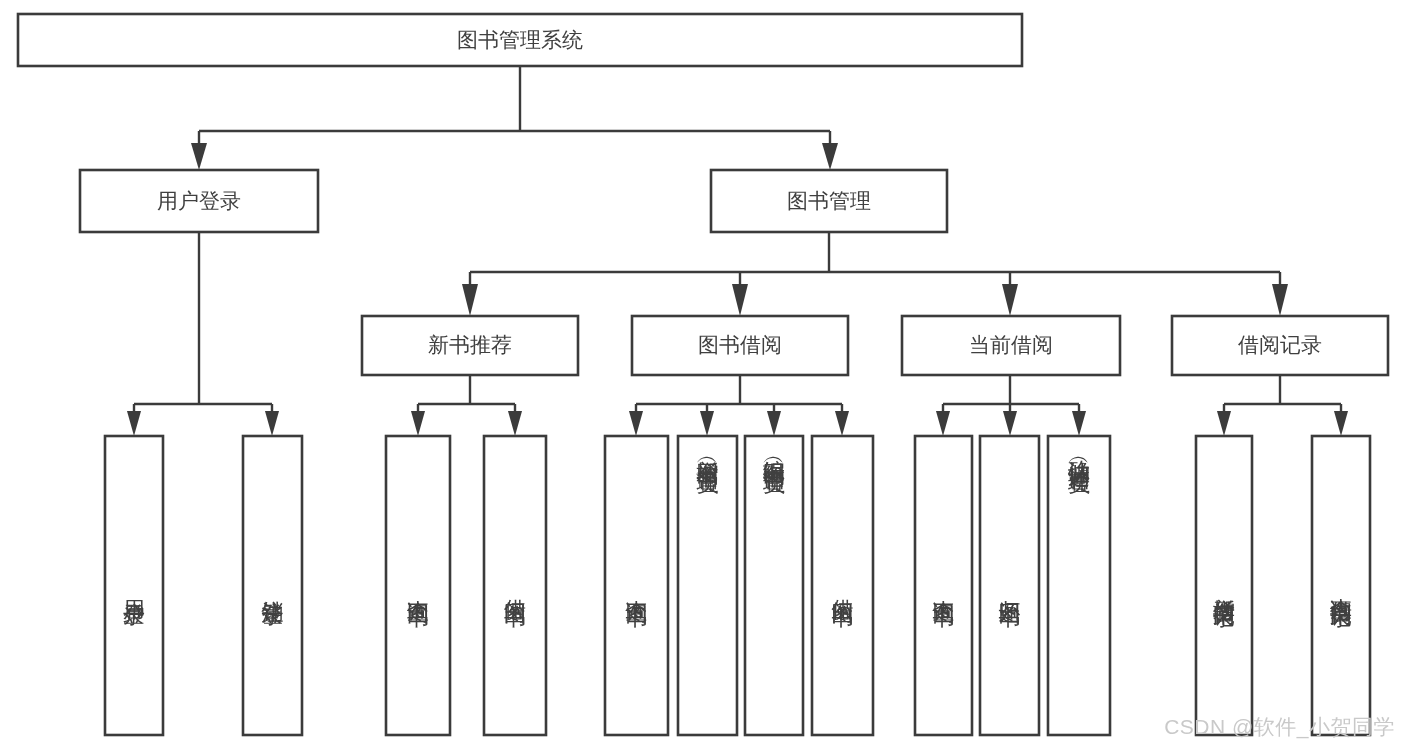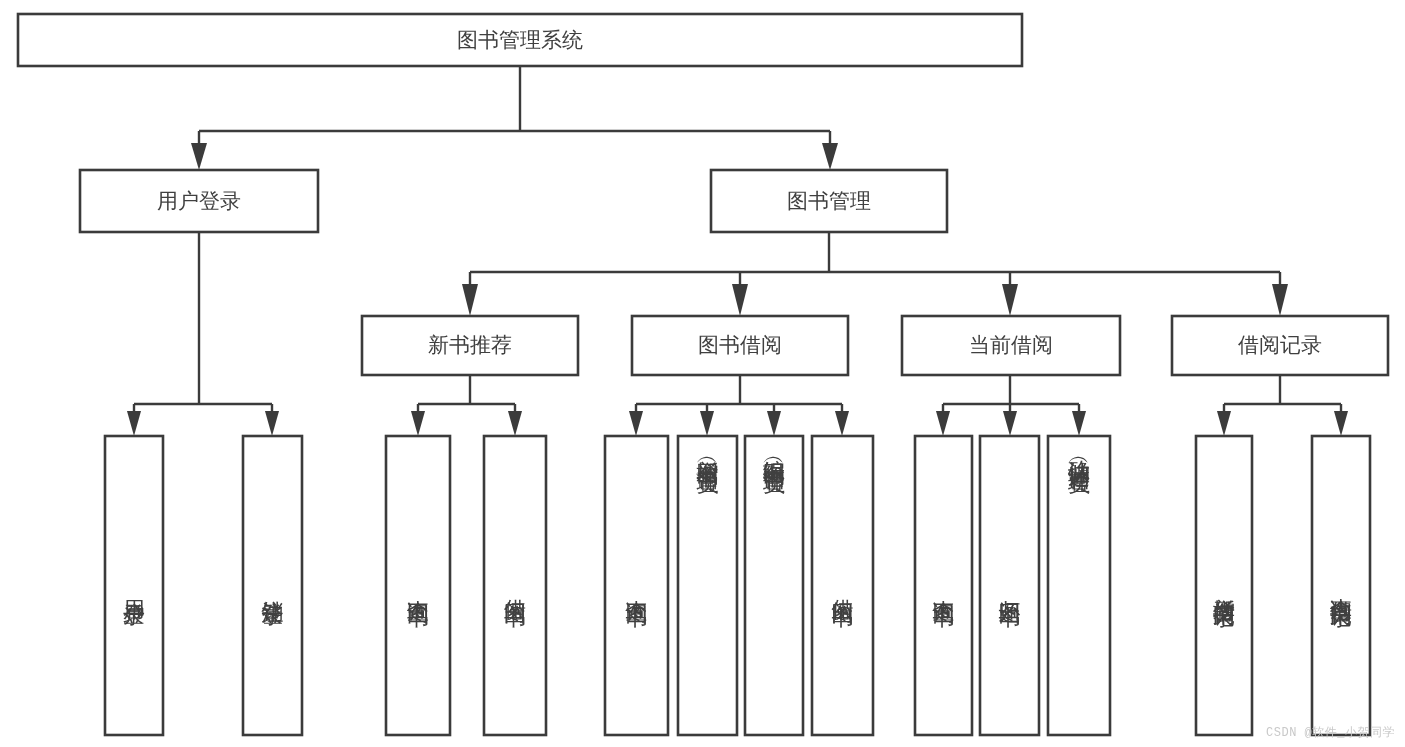--- a/index.html
+++ b/index.html
@@ -63,22 +63,22 @@
     fill: none;
   }
   .arrow-head {
     fill: #3b3b3b;
     stroke: none;
   }
   #watermark {
     position: absolute;
     right: 10px;
     bottom: 6px;
-    font-family: Liberation Mono, monospace;
-    font-size: 12px;
+    font-family: Liberation Sans, sans-serif;
+    font-size: 21px;
     color: #c9c9c9;
     letter-spacing: 0.5px;
     white-space: nowrap;
     user-select: none;
   }
 </style>
 </head>
 <body>
 
 <div id="diagram-root">

